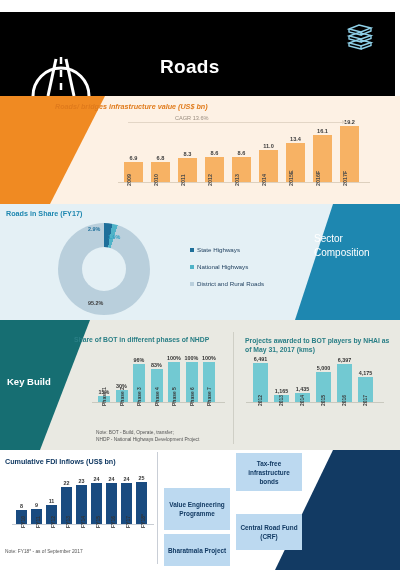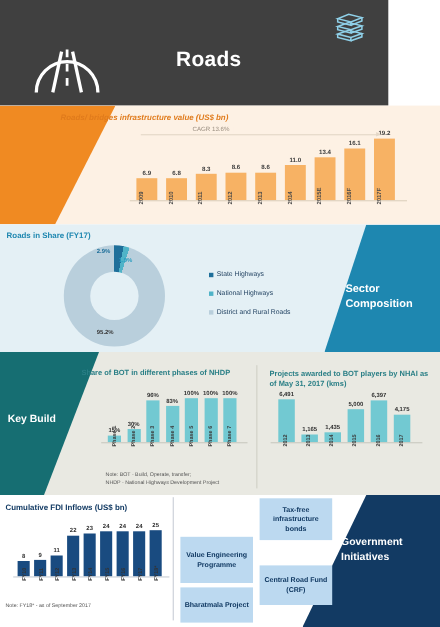--- a/index.html
+++ b/index.html
@@ -5,21 +5,21 @@
   html,body{margin:0;padding:0;}
   body{
     width:400px;height:570px;overflow:hidden;
     font-family:"Liberation Sans",sans-serif;
     background:#ffffff;
     position:relative;
   }
   .page{position:relative;width:400px;height:570px;}
 
   
-  .header{position:absolute;left:0;top:0;width:353px;height:96px;background:#404040;}
+  .header{position:absolute;left:0;top:12px;width:395px;height:96px;background:#000000;}
   .road-icon{position:absolute;left:30px;top:27px;width:62px;height:58px;}
   .title{position:absolute;left:160px;top:44px;font-size:19px;font-weight:bold;color:#ffffff;letter-spacing:.3px;}
   .books-icon{position:absolute;right:20px;top:9px;width:30px;height:30px;}
 
   
   .band-market{position:absolute;left:0;top:96px;width:400px;height:108px;background:#fdf1e4;overflow:hidden;}
   .market-wedge{position:absolute;left:0;top:0;width:105px;height:108px;background:#f08a22;
     clip-path:polygon(0 0,105px 0,50px 108px,0 108px);}
   .market-label{position:absolute;left:8px;top:36px;width:70px;color:#fff;font-size:10.5px;font-weight:bold;line-height:14px;}
   .ms-title{position:absolute;left:55px;top:6px;font-size:7.2px;font-weight:bold;color:#e07b1c;font-style:italic;}
@@ -31,21 +31,21 @@
   .msbar-wrap{position:absolute;bottom:0;width:19px;}
   .msbar{width:100%;background:#f7b264;}
   .msval{position:absolute;width:30px;left:-5.5px;text-align:center;font-size:5.6px;font-weight:bold;color:#3b3b3b;}
   .msyear{position:absolute;top:186px;font-size:5.4px;color:#4a4a4a;font-weight:bold;
     transform:rotate(-90deg);transform-origin:left top;white-space:nowrap;}
 
   
   .band-sector{position:absolute;left:0;top:204px;width:400px;height:116px;background:#e4f0f5;overflow:hidden;}
   .sector-wedge{position:absolute;right:0;top:0;width:115px;height:116px;background:#1e87b0;
     clip-path:polygon(48px 0,115px 0,115px 116px,10px 116px);}
-  .sector-label{position:absolute;right:8px;top:52px;width:78px;color:#fff;font-size:10px;font-weight:bold;line-height:14px;}
+  .sector-label{position:absolute;right:8px;top:28px;width:78px;color:#fff;font-size:10px;font-weight:normal;line-height:14px;}
   .sc-title{position:absolute;left:6px;top:5px;font-size:7.2px;font-weight:bold;color:#1e87b0;}
   .donut{position:absolute;left:58px;top:19px;width:92px;height:92px;border-radius:50%;}
   .donut-hole{position:absolute;left:82px;top:43px;width:44px;height:44px;border-radius:50%;background:#e4f0f5;}
   .donut-lbl{position:absolute;font-size:5.4px;font-weight:bold;}
   .legend{position:absolute;left:190px;top:42px;}
   .lg-row{display:flex;align-items:center;margin-bottom:10px;}
   .lg-sq{width:4px;height:4px;margin-right:3px;flex:none;}
   .lg-tx{font-size:6.2px;color:#1b3c5c;}
 
   
@@ -260,21 +260,20 @@
       </div>
       <div class="kt2bar-wrap" style="left: 108px;">
         <div class="kt2bar" style="height: 25.05px; background: rgb(114, 201, 210);"></div>
         <div class="kt2val" style="bottom: 26.05px;">4,175</div>
       </div>
     </div>
   <div class="kt2-axis"></div>
 
   <div class="band-gov">
     <div class="gov-wedge"></div>
-    <div class="gov-label">Government Initiatives</div>
   </div>
   <div class="fdi-title">Cumulative FDI Inflows (US$ bn)</div>
   <div class="fdi-chart" id="fdi-chart">
       <div class="fdibar-wrap" style="left: 2px;">
         <div class="fdibar" style="height: 13.5385px; background: rgb(25, 75, 128);"></div>
         <div class="fdival" style="bottom: 14.5385px;">8</div>
       </div>
       <div class="fdibar-wrap" style="left: 17px;">
         <div class="fdibar" style="height: 15.2308px; background: rgb(25, 75, 128);"></div>
         <div class="fdival" style="bottom: 16.2308px;">9</div>

